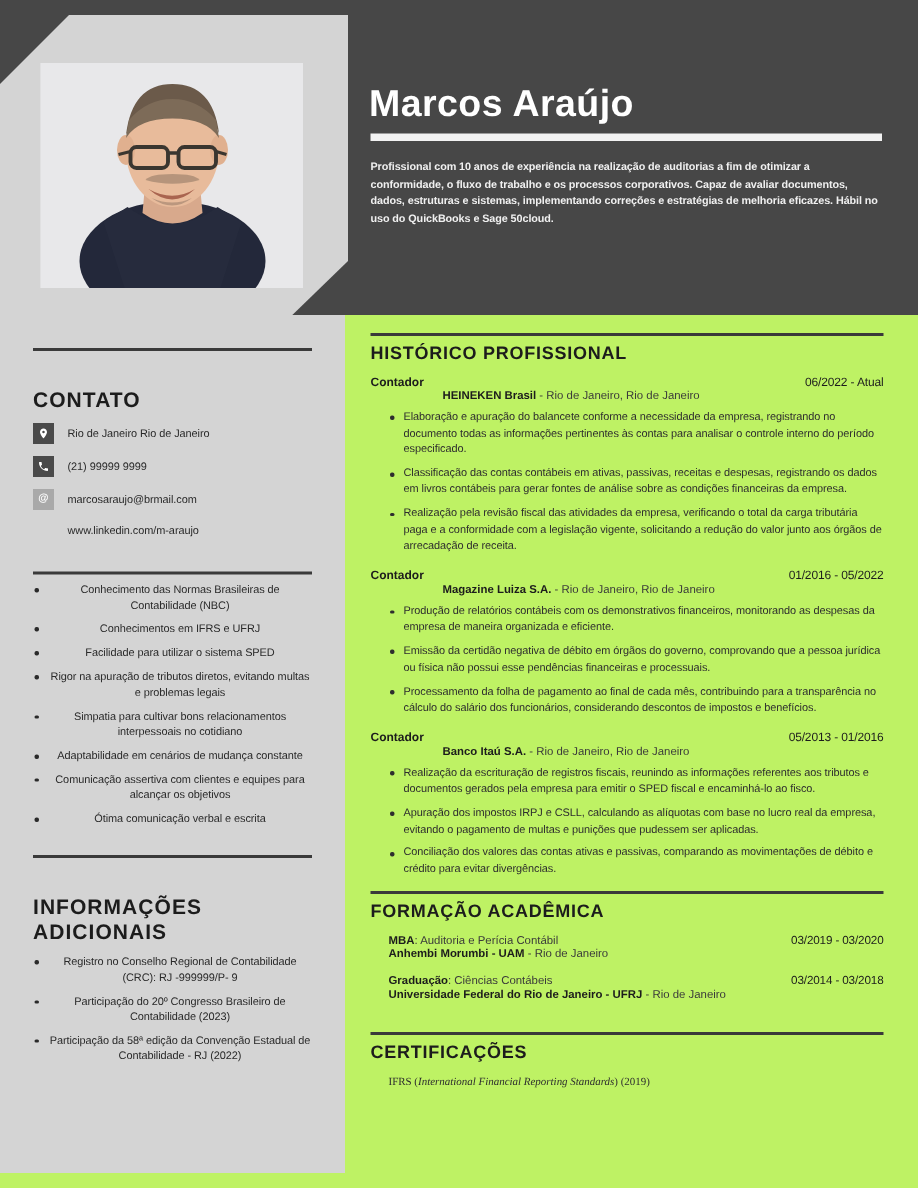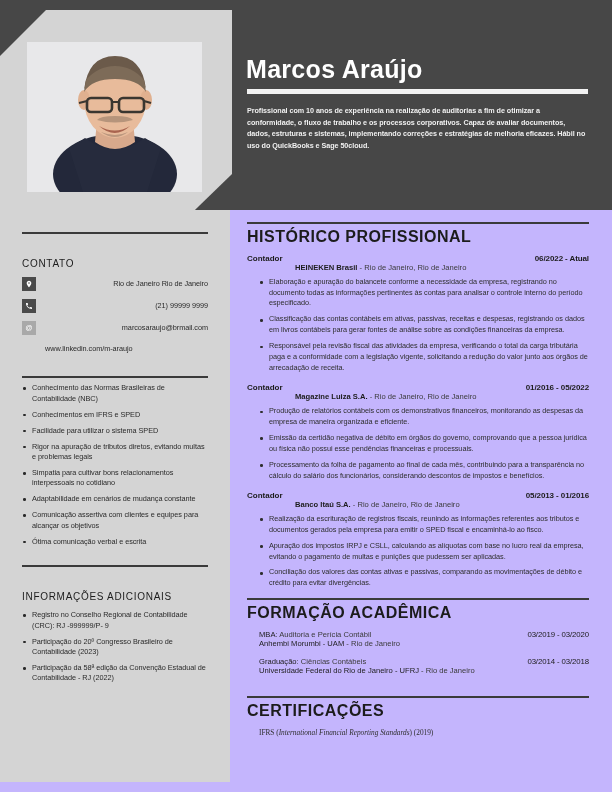--- a/index.html
+++ b/index.html
@@ -5,21 +5,21 @@
   * { box-sizing: border-box; margin: 0; padding: 0; }
   html, body {
     width: 612px; height: 792px;
     background: #ffffff;
     font-family: "Liberation Sans", sans-serif;
     overflow: hidden;
   }
   .page {
     position: relative;
     width: 612px; height: 792px;
-    background: #c4b5fd;
+    background: #bef264;
   }
 
   
   .header {
     position: absolute;
     left: 0; top: 0;
     width: 612px; height: 210px;
     background: #474747;
     overflow: hidden;
   }
@@ -77,35 +77,34 @@
     left: 0; top: 210px;
     width: 230px; height: 572px;
     background: #d4d4d4;
     padding: 0 22px;
   }
   .side-rule {
     height: 2px; background: #3a3a3a;
     margin-bottom: 5px;
   }
   .side-h {
-    font-size: 10px; font-weight: normal;
+    font-size: 14px; font-weight: bold;
     color: #1c1c1c; letter-spacing: 0.7px;
     line-height: 1.18;
     margin-bottom: 7px;
     margin-top: 24px;
   }
   .sec-contato { padding-top: 22px; }
   .sec-hab { padding-top: 14px; }
   .sec-idi { padding-top: 13px; }
   .sec-info { padding-top: 13px; }
 
   .contact-row {
     display: flex; align-items: flex-start;
     margin-bottom: 8px;
-    justify-content: space-between;
   }
   .ic {
     width: 14px; height: 14px;
     background: #4a4a4a;
     flex: 0 0 14px;
     display: flex; align-items: center; justify-content: center;
     margin-right: 9px;
   }
   .ic.faded { background: #a9a9a9; }
   .ic svg { width: 8px; height: 8px; fill: #ffffff; }
@@ -117,20 +116,21 @@
   .contact-row.noicon { padding-left: 23px; margin-top: -1px; }
 
   ul.bul { list-style: none; }
   ul.bul li {
     position: relative;
     font-size: 7.3px; color: #2a2a2a;
     line-height: 1.43;
     padding-left: 10px;
     margin-bottom: 5.5px;
     letter-spacing: -0.05px;
+    text-align: center;
   }
   ul.bul li::before {
     content: "";
     position: absolute; left: 1px; top: 4px;
     width: 2.6px; height: 2.6px; border-radius: 50%;
     background: #2a2a2a;
   }
 
   .lang-row {
     display: flex; justify-content: space-between; align-items: baseline;
@@ -146,29 +146,29 @@
   }
 
   
   .main {
     position: absolute;
     left: 247px; top: 222px;
     width: 342px;
   }
   .main-rule { height: 1.6px; background: #3a3a3a; margin-bottom: 4px; }
   .main-h {
-    font-size: 16px; font-weight: bold; color: #1c1c1c;
+    font-size: 12px; font-weight: bold; color: #1c1c1c;
     letter-spacing: 0.5px; margin-bottom: 8px;
   }
   .job { margin-bottom: 9px; }
   .job-top {
     display: flex; justify-content: space-between; align-items: baseline;
   }
   .job-title { font-size: 8px; font-weight: bold; color: #1c1c1c; }
-  .job-date { font-size: 8px; font-weight: bold; color: #1c1c1c; letter-spacing:-0.1px;margin-left:30px; }
+  .job-date { font-size: 8px; font-weight: normal; color: #1c1c1c; letter-spacing:-0.1px;margin-left:30px; }
   .job-company {
     font-size: 7.6px; color: #3a3a3a; margin-top: 0px; margin-bottom: 5px; margin-left: 48px;
   }
   .job-company b { color: #1c1c1c; font-weight: bold; }
   ul.jbul { list-style: none; padding-left: 12px; }
   ul.jbul li {
     position: relative;
     font-size: 7.3px; color: #2e2e2e;
     line-height: 1.5;
     padding-left: 10px;
@@ -177,24 +177,24 @@
   }
   ul.jbul li::before {
     content: "";
     position: absolute; left: 1px; top: 4.5px;
     width: 2.6px; height: 2.6px; border-radius: 50%;
     background: #2e2e2e;
   }
   .edu { padding-left: 12px; margin-bottom: 9px; }
   .edu-top { display: flex; justify-content: space-between; align-items: baseline; }
   .edu-deg { font-size: 7.6px; color: #3a3a3a; }
-  .edu-deg b { color: #1c1c1c; font-weight: normal; }
+  .edu-deg b { color: #1c1c1c; font-weight: bold; }
   .edu-date { font-size: 7.8px; color: #1c1c1c; letter-spacing:-0.1px; }
   .edu-school { font-size: 7.6px; color: #3a3a3a; }
-  .edu-school b { color: #1c1c1c; font-weight: normal; }
+  .edu-school b { color: #1c1c1c; font-weight: bold; }
   .cert-item {
     padding-left: 12px; font-size: 7.3px; color: #2e2e2e; font-family: Liberation Serif, serif;
   }
   .cert-item i { font-style: italic; }
   .sp-form { margin-top: 6px; }
   .sp-cert { margin-top: 21px; }
 </style>
 </head>
 <body>
 
@@ -262,21 +262,21 @@
 
       <div class="contact-row noicon">
         <span class="contact-txt">www.linkedin.com/m-araujo</span>
       </div>
     </div>
 
     <div class="sec-hab">
       <div class="side-rule"></div>
       <ul class="bul">
         <li>Conhecimento das Normas Brasileiras de Contabilidade (NBC)</li>
-        <li>Conhecimentos em IFRS e SPED</li>
+        <li>Conhecimentos em IFRS e UFRJ</li>
         <li>Facilidade para utilizar o sistema SPED</li>
         <li>Rigor na apuração de tributos diretos, evitando multas e problemas legais</li>
         <li>Simpatia para cultivar bons relacionamentos interpessoais no cotidiano</li>
         <li>Adaptabilidade em cenários de mudança constante</li>
         <li>Comunicação assertiva com clientes e equipes para alcançar os objetivos</li>
         <li>Ótima comunicação verbal e escrita</li>
       </ul>
     </div>
 
 
@@ -301,21 +301,21 @@
         <div class="job-top">
           <span class="job-title">Contador</span>
           <span class="job-date">06/2022 - Atual</span>
         </div>
         <div class="job-company">
           <b>HEINEKEN Brasil</b><span> - </span><span>Rio de Janeiro, Rio de Janeiro</span>
         </div>
         <ul class="jbul">
           <li>Elaboração e apuração do balancete conforme a necessidade da empresa, registrando no documento todas as informações pertinentes às contas para analisar o controle interno do período especificado.</li>
           <li>Classificação das contas contábeis em ativas, passivas, receitas e despesas, registrando os dados em livros contábeis para gerar fontes de análise sobre as condições financeiras da empresa.</li>
-          <li>Responsável pela revisão fiscal das atividades da empresa, verificando o total da carga tributária paga e a conformidade com a legislação vigente, solicitando a redução do valor junto aos órgãos de arrecadação de receita.</li>
+          <li>Realização pela revisão fiscal das atividades da empresa, verificando o total da carga tributária paga e a conformidade com a legislação vigente, solicitando a redução do valor junto aos órgãos de arrecadação de receita.</li>
         </ul>
       </div>
 
       <div class="job">
         <div class="job-top">
           <span class="job-title">Contador</span>
           <span class="job-date">01/2016 - 05/2022</span>
         </div>
         <div class="job-company">
           <b>Magazine Luiza S.A.</b><span> - </span><span>Rio de Janeiro, Rio de Janeiro</span>

